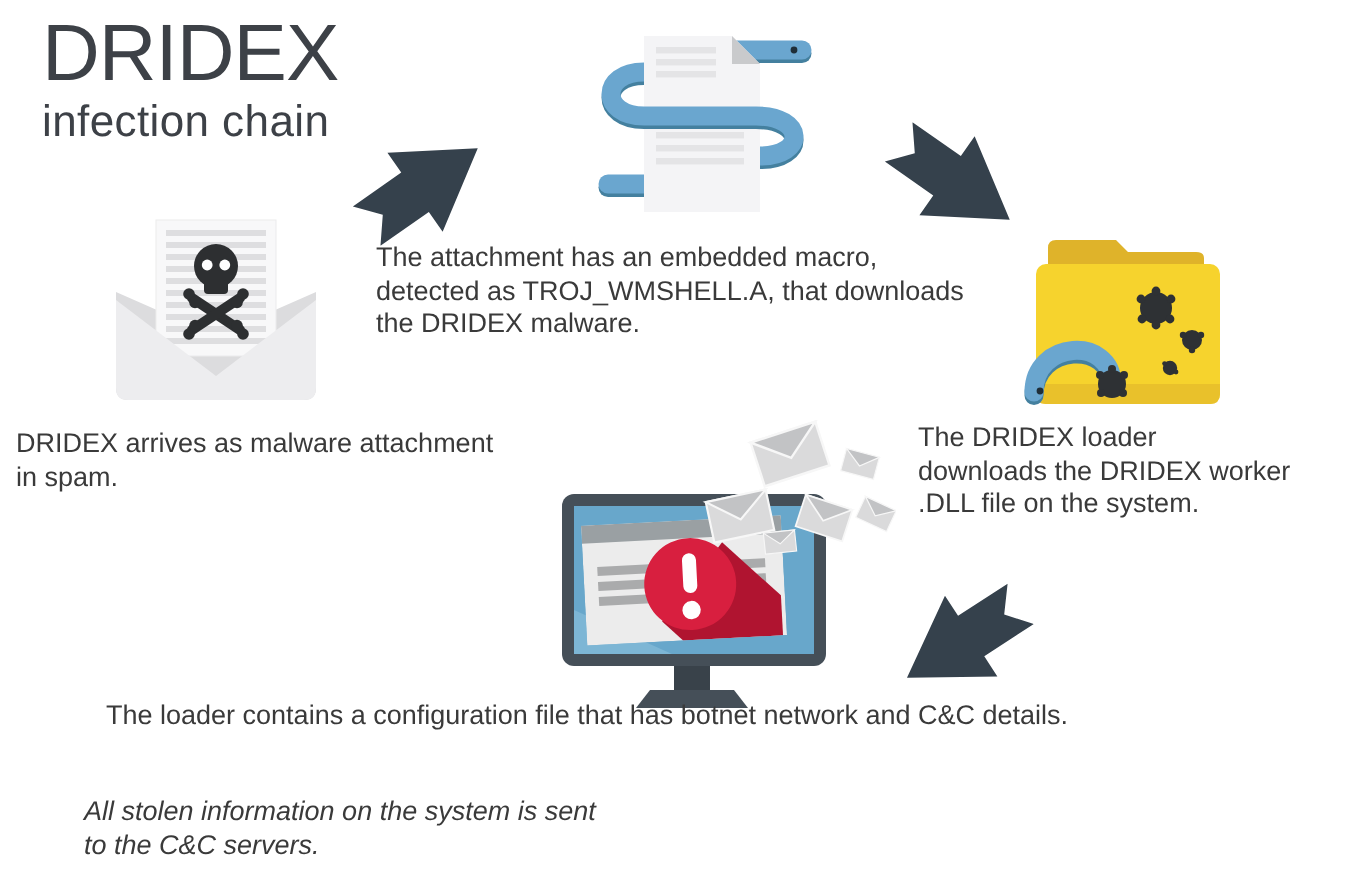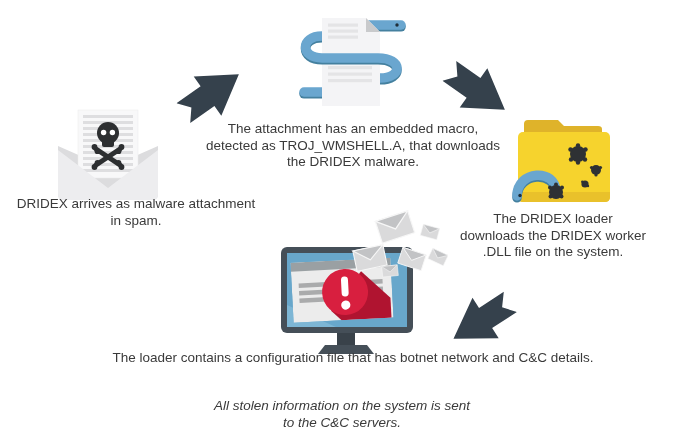--- a/index.html
+++ b/index.html
@@ -9,25 +9,25 @@
     overflow:hidden;
   }
   .abs{position:absolute;}
   
   .title-block{left:21px;top:6px;color:var(--title-text);}
   .title-main{font-size:40px;line-height:1.05;letter-spacing:-0.5px;font-weight:normal;}
   .title-sub{font-size:22px;line-height:1.1;margin-top:1px;letter-spacing:0.2px;}
   
   .caption{
     color:var(--body-text);font-size:13.5px;line-height:16.5px;
-    text-align:center;white-space:pre-line;
+    text-align:left;white-space:pre-line;
   }
-  .cap1{left:8px;top:196px;width:256px;}
+  .cap1{left:8px;top:214px;width:256px;}
   .cap2{left:188px;top:121px;width:330px;}
-  .cap3{left:445px;top:211px;width:216px;}
+  .cap3{left:459px;top:211px;width:216px;}
   .cap4{left:53px;top:350px;width:600px;}
   .cap5{left:42px;top:398px;width:600px;font-style:italic;}
   
   .ic-envelope{left:56px;top:108px;width:104px;height:94px;}
   .ic-document{left:298px;top:14px;width:114px;height:100px;}
   .ic-folder{left:512px;top:112px;width:104px;height:96px;}
   .ic-monitor{left:278px;top:210px;width:170px;height:150px;}
   
   .arrow{width:70px;height:54px;}
   .arrow svg{display:block;width:100%;height:100%;}
@@ -45,20 +45,22 @@
   .f-skull{fill:var(--skull-dark);}
   .wl{stroke:var(--worm-blue);stroke-width:9.5;fill:none;stroke-linecap:round;}
   .wd{stroke:var(--worm-blue-dark);stroke-width:9.5;fill:none;stroke-linecap:round;}
   .bc{stroke-linecap:butt;}
   .s-bone{stroke:var(--skull-dark);stroke-width:5;stroke-linecap:round;fill:none;}
 </style>
 </head>
 <body>
 
 <div class="abs title-block">
+  <div class="title-main">DRIDEX</div>
+  <div class="title-sub">infection chain</div>
 </div>
 
 <div class="abs arrow arw1">
   <svg viewBox="0 0 64 48">
       <polygon class="f-arrow" points="0,13 27,13 27,2 62,24 27,46 27,35 0,35 9,24"></polygon>
     </svg>
 </div>
 
 <div class="abs arrow arw2">
   <svg viewBox="0 0 64 48">

